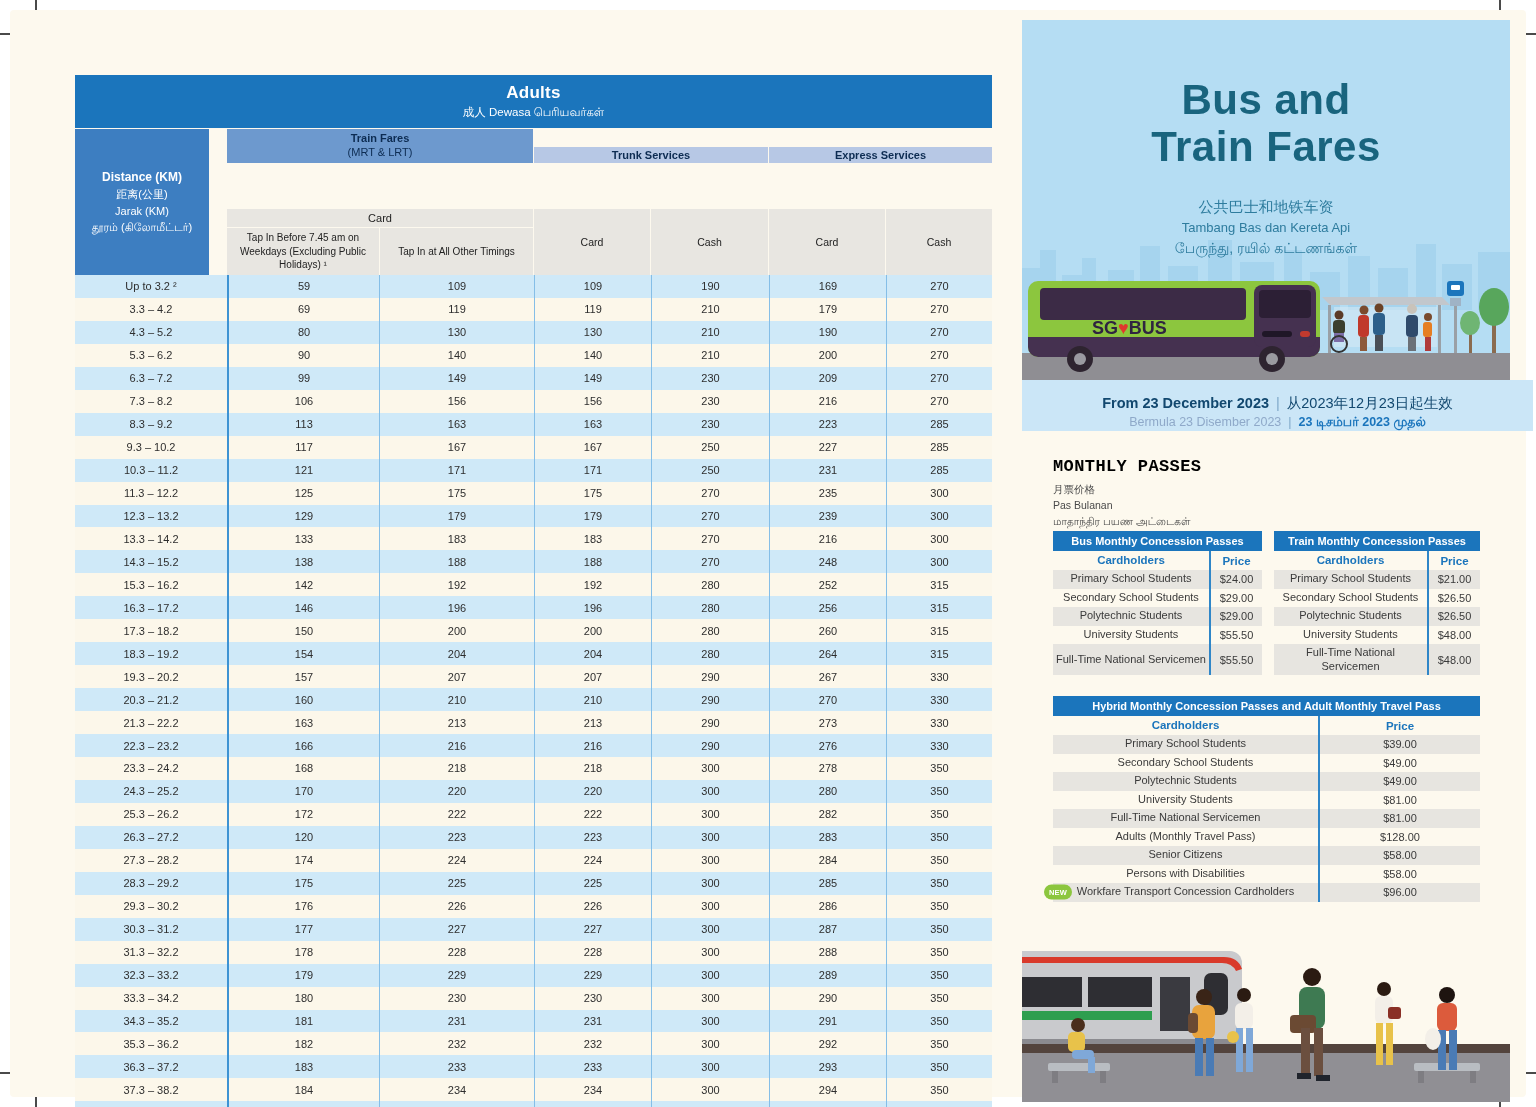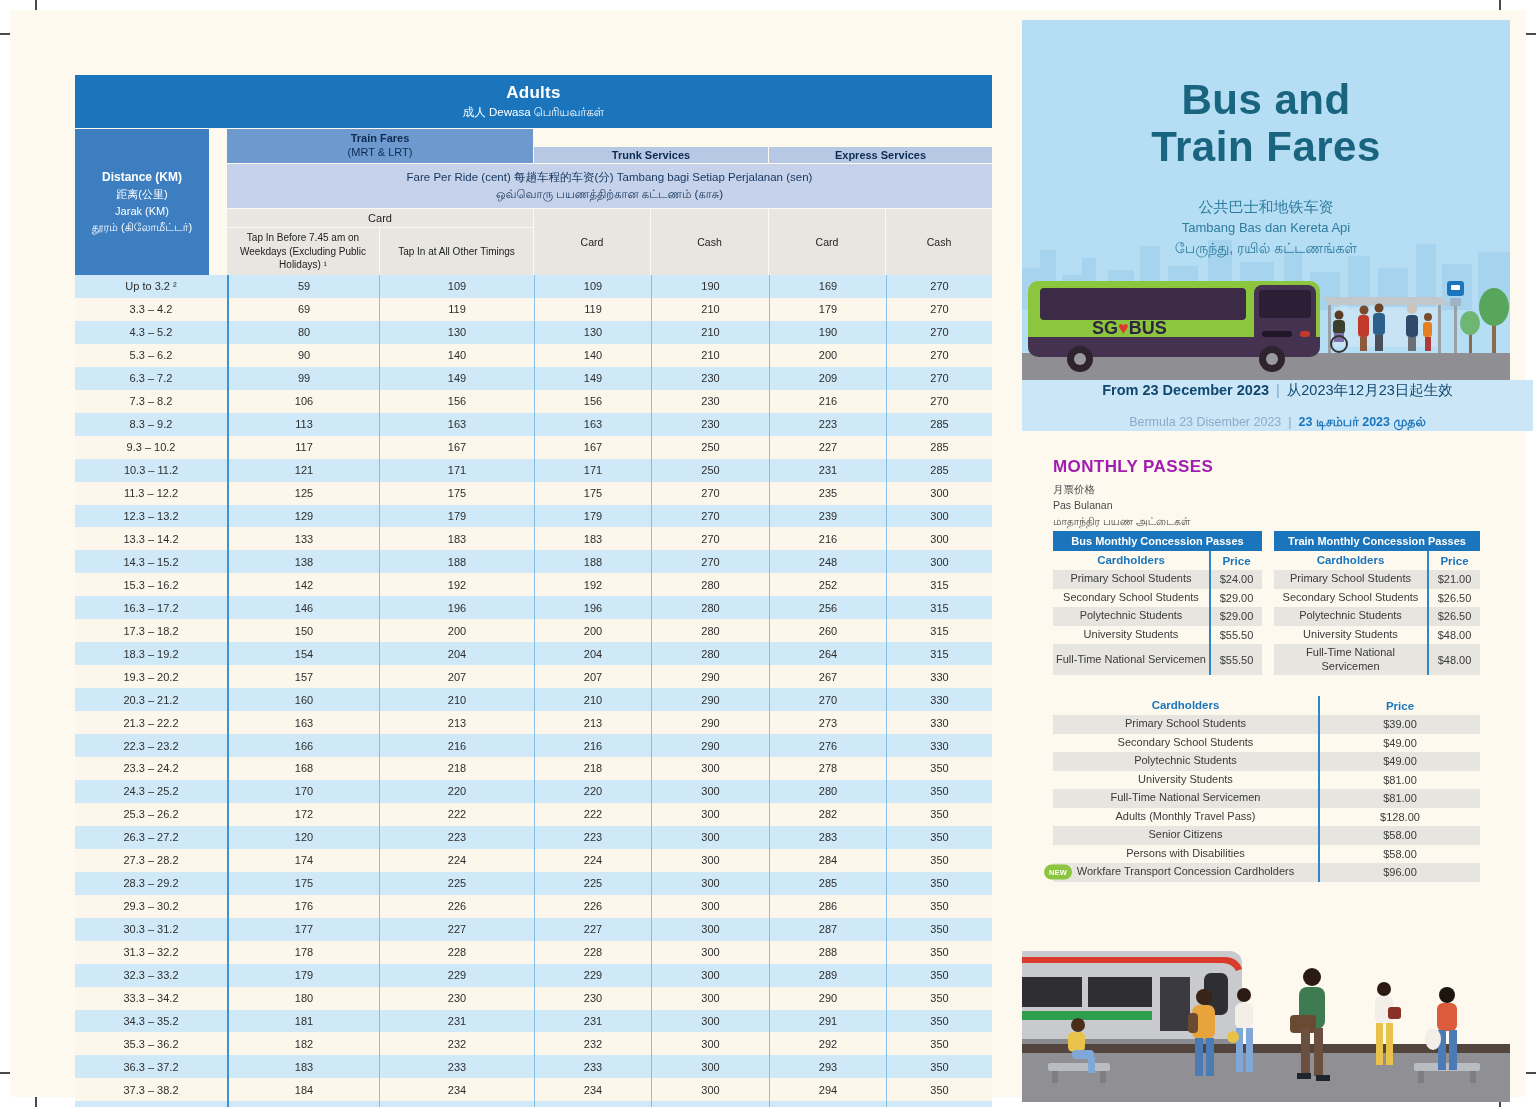--- a/index.html
+++ b/index.html
@@ -47,30 +47,30 @@
   .poster{position:absolute;left:1012px;top:10px;width:488px;height:360px;background:#B5DDF3;overflow:hidden;}
   .poster-title{position:absolute;top:56px;width:100%;text-align:center;color:#19647E;font-size:42px;font-weight:bold;line-height:1.12;letter-spacing:.5px;}
   .poster-sub{position:absolute;top:175px;width:100%;text-align:center;color:#2E7C9E;line-height:1.55;}
   .poster-sub .zh{font-size:15px;}
   .poster-sub .ms{font-size:13px;}
   .poster-sub .ta{font-size:14px;}
   .skyline,.busscene{position:absolute;left:0;width:100%;}
   .skyline{bottom:70px;height:90px;}
   .busscene{bottom:0;height:105px;}
 
-  .datebar{position:absolute;left:1012px;top:370px;width:511px;height:51px;background:#CBE6F7;display:flex;flex-direction:column;justify-content:space-between;text-align:center;line-height:1.4;}
+  .datebar{position:absolute;left:1012px;top:370px;width:511px;height:51px;background:#CBE6F7;display:flex;flex-direction:column;justify-content:flex-end;text-align:center;line-height:1.4;}
   .datebar .l1{font-size:14.5px;color:#12486F;}
   .datebar .l1 .en{font-weight:bold;}
   .datebar .sep{color:#7FA8C9;padding:0 7px;}
   .datebar .l2{font-size:12.5px;}
   .datebar .l2 .ms{color:#8FA9C9;}
   .datebar .l2 .ta{color:#1B75BC;font-weight:bold;}
 
   
-  .mp-heading{position:absolute;left:1043px;top:447px;font-size:17px;font-weight:bold;color:#a21caf;letter-spacing:.4px;}
+  .mp-heading{position:absolute;left:1043px;top:447px;font-size:17px;font-weight:bold;color:#000000;letter-spacing:.4px;font-family:Liberation Mono, monospace;}
   .mp-langs{position:absolute;left:1043px;top:472px;font-size:10.5px;color:#4A4A4A;line-height:1.5;}
   .mp{position:absolute;box-sizing:border-box;}
   .mp .title{height:20px;background:#1B75BC;color:#fff;font-weight:bold;font-size:11px;display:flex;align-items:center;justify-content:center;}
   .mp .head{height:19px;display:flex;font-weight:bold;color:#1B75BC;font-size:11.5px;}
   .mp .head>div,.mp .prow>div{display:flex;align-items:center;justify-content:center;text-align:center;box-sizing:border-box;}
   .mp .nc{flex:1;}
   .mp .pc{width:53px;border-left:2px solid #2F86C8;}
   .mp.hybrid .pc{width:162px;}
   .mp .prow{display:flex;min-height:18.5px;font-size:11px;color:#3A3A3A;position:relative;}
   .mp .prow.tall{min-height:31px;}
@@ -110,24 +110,20 @@
           <div>距离(公里)</div>
           <div>Jarak (KM)</div>
           <div>தூரம் (கிலோமீட்டர்)</div>
         </div>
         <div class="cell h-train">
           <div class="b">Train Fares</div>
           <div>(MRT &amp; LRT)</div>
         </div>
         <div class="cell h-trunk">Trunk Services</div>
         <div class="cell h-express">Express Services</div>
-        <div class="cell h-fare">
-          <div>Fare Per Ride (cent)  每趟车程的车资(分)  Tambang bagi Setiap Perjalanan (sen)</div>
-          <div>ஒவ்வொரு பயணத்திற்கான கட்டணம் (காசு)</div>
-        </div>
         <div class="cell h-card">Card</div>
         <div class="cell h-sub h-c1">Tap In Before 7.45 am on Weekdays (Excluding Public Holidays) ¹</div>
         <div class="cell h-sub h-c2">Tap In at All Other Timings</div>
         <div class="cell h-sub h-c3">Card</div>
         <div class="cell h-sub h-c4">Cash</div>
         <div class="cell h-sub h-c5">Card</div>
         <div class="cell h-sub h-c6">Cash</div>
       </div>
       <div class="tbody">
           <div class="frow blue">
@@ -649,20 +645,21 @@
             <div class="pc">$48.00</div>
           </div>
           <div class="prow grey tall">
             <div class="nc">Full-Time National Servicemen</div>
             <div class="pc">$48.00</div>
           </div>
         </div>
     </div>
 
     <div class="mp hybrid mp-hybrid">
+      <div class="title">Hybrid Monthly Concession Passes and Adult Monthly Travel Pass</div>
       <div class="head">
         <div class="nc">Cardholders</div>
         <div class="pc">Price</div>
       </div>
       <div>
           <div class="prow grey">
             <div class="nc">Primary School Students</div>
             <div class="pc">$39.00</div>
           </div>
           <div class="prow">

